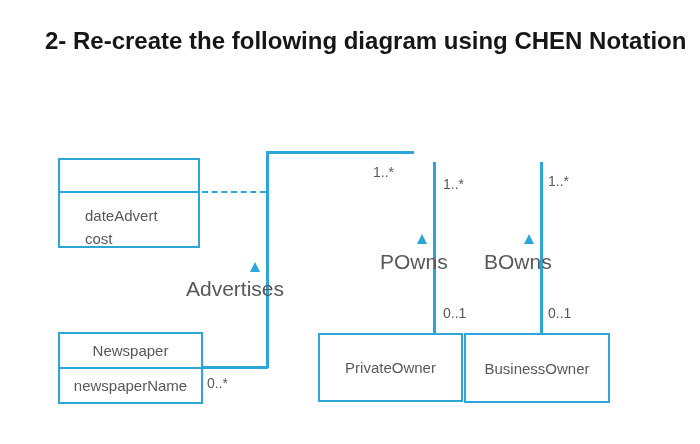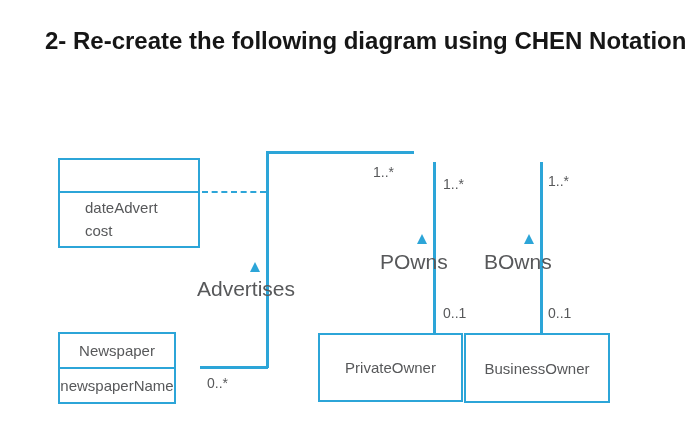--- a/index.html
+++ b/index.html
@@ -7,21 +7,21 @@
     --text:#57585a;
     --title:#161616;
   }
   *{margin:0;padding:0;box-sizing:border-box;}
   body{background:#fff;font-family:"Liberation Sans",sans-serif;}
   .canvas{position:relative;width:700px;height:444px;background:#fff;overflow:hidden;}
   .title{position:absolute;left:45px;top:27px;font-size:24px;font-weight:bold;color:var(--title);white-space:nowrap;}
   .entity{position:absolute;border:2.5px solid var(--line);display:flex;flex-direction:column;background:#fff;}
   .row{flex:1;display:flex;align-items:center;justify-content:center;color:var(--text);font-size:15px;}
   .row + .row{border-top:2.5px solid var(--line);}
-  .attrs-left{flex-direction:column;align-items:flex-start;justify-content:flex-start;padding:4px 0 0 25px;line-height:1.5;}
+  .attrs-left{flex-direction:column;align-items:flex-start;justify-content:flex-start;padding:12px 0 0 25px;line-height:1.5;}
   .hline{position:absolute;height:2.5px;background:var(--line);}
   .vline{position:absolute;width:2.5px;background:var(--line);}
   .dline{position:absolute;height:0;border-top:2.5px dashed var(--line);}
   .tri{position:absolute;width:0;height:0;border-left:5.5px solid transparent;border-right:5.5px solid transparent;border-bottom:10px solid var(--line);}
   .lbl{position:absolute;color:var(--text);font-size:21px;white-space:nowrap;}
   .mult{position:absolute;color:var(--text);font-size:14px;white-space:nowrap;}
 </style>
 </head>
 <body>
 
@@ -38,38 +38,38 @@
 
 
   <div class="entity" style="left:58px;top:158px;width:142px;height:90px">
     <div class="row" style="flex:0 0 31px"></div>
     <div class="row attrs-left">
       <span>dateAdvert</span>
       <span>cost</span>
     </div>
   </div>
 
-  <div class="entity" style="left:58px;top:332px;width:118px;height:72px">
+  <div class="entity" style="left:58px;top:332px;width:145px;height:72px">
     <div class="row">Newspaper</div>
     <div class="row">newspaperName</div>
   </div>
 
   <div class="entity" style="left:318px;top:333px;width:145px;height:69px">
     <div class="row">PrivateOwner</div>
   </div>
 
   <div class="entity" style="left:464px;top:333px;width:146px;height:70px">
     <div class="row">BusinessOwner</div>
   </div>
 
   <div class="tri" style="left:250px;top:262px"></div>
   <div class="tri" style="left:417px;top:234px"></div>
   <div class="tri" style="left:524px;top:234px"></div>
 
-  <div class="lbl" style="left:197px;top:277px">Advertises</div>
+  <div class="lbl" style="left:186px;top:277px">Advertises</div>
   <div class="lbl" style="left:380px;top:250px">POwns</div>
   <div class="lbl" style="left:484px;top:250px">BOwns</div>
 
   <div class="mult" style="left:373px;top:164px">1..*</div>
   <div class="mult" style="left:443px;top:176px">1..*</div>
   <div class="mult" style="left:548px;top:173px">1..*</div>
   <div class="mult" style="left:443px;top:305px">0..1</div>
   <div class="mult" style="left:548px;top:305px">0..1</div>
   <div class="mult" style="left:207px;top:375px">0..*</div>
 

